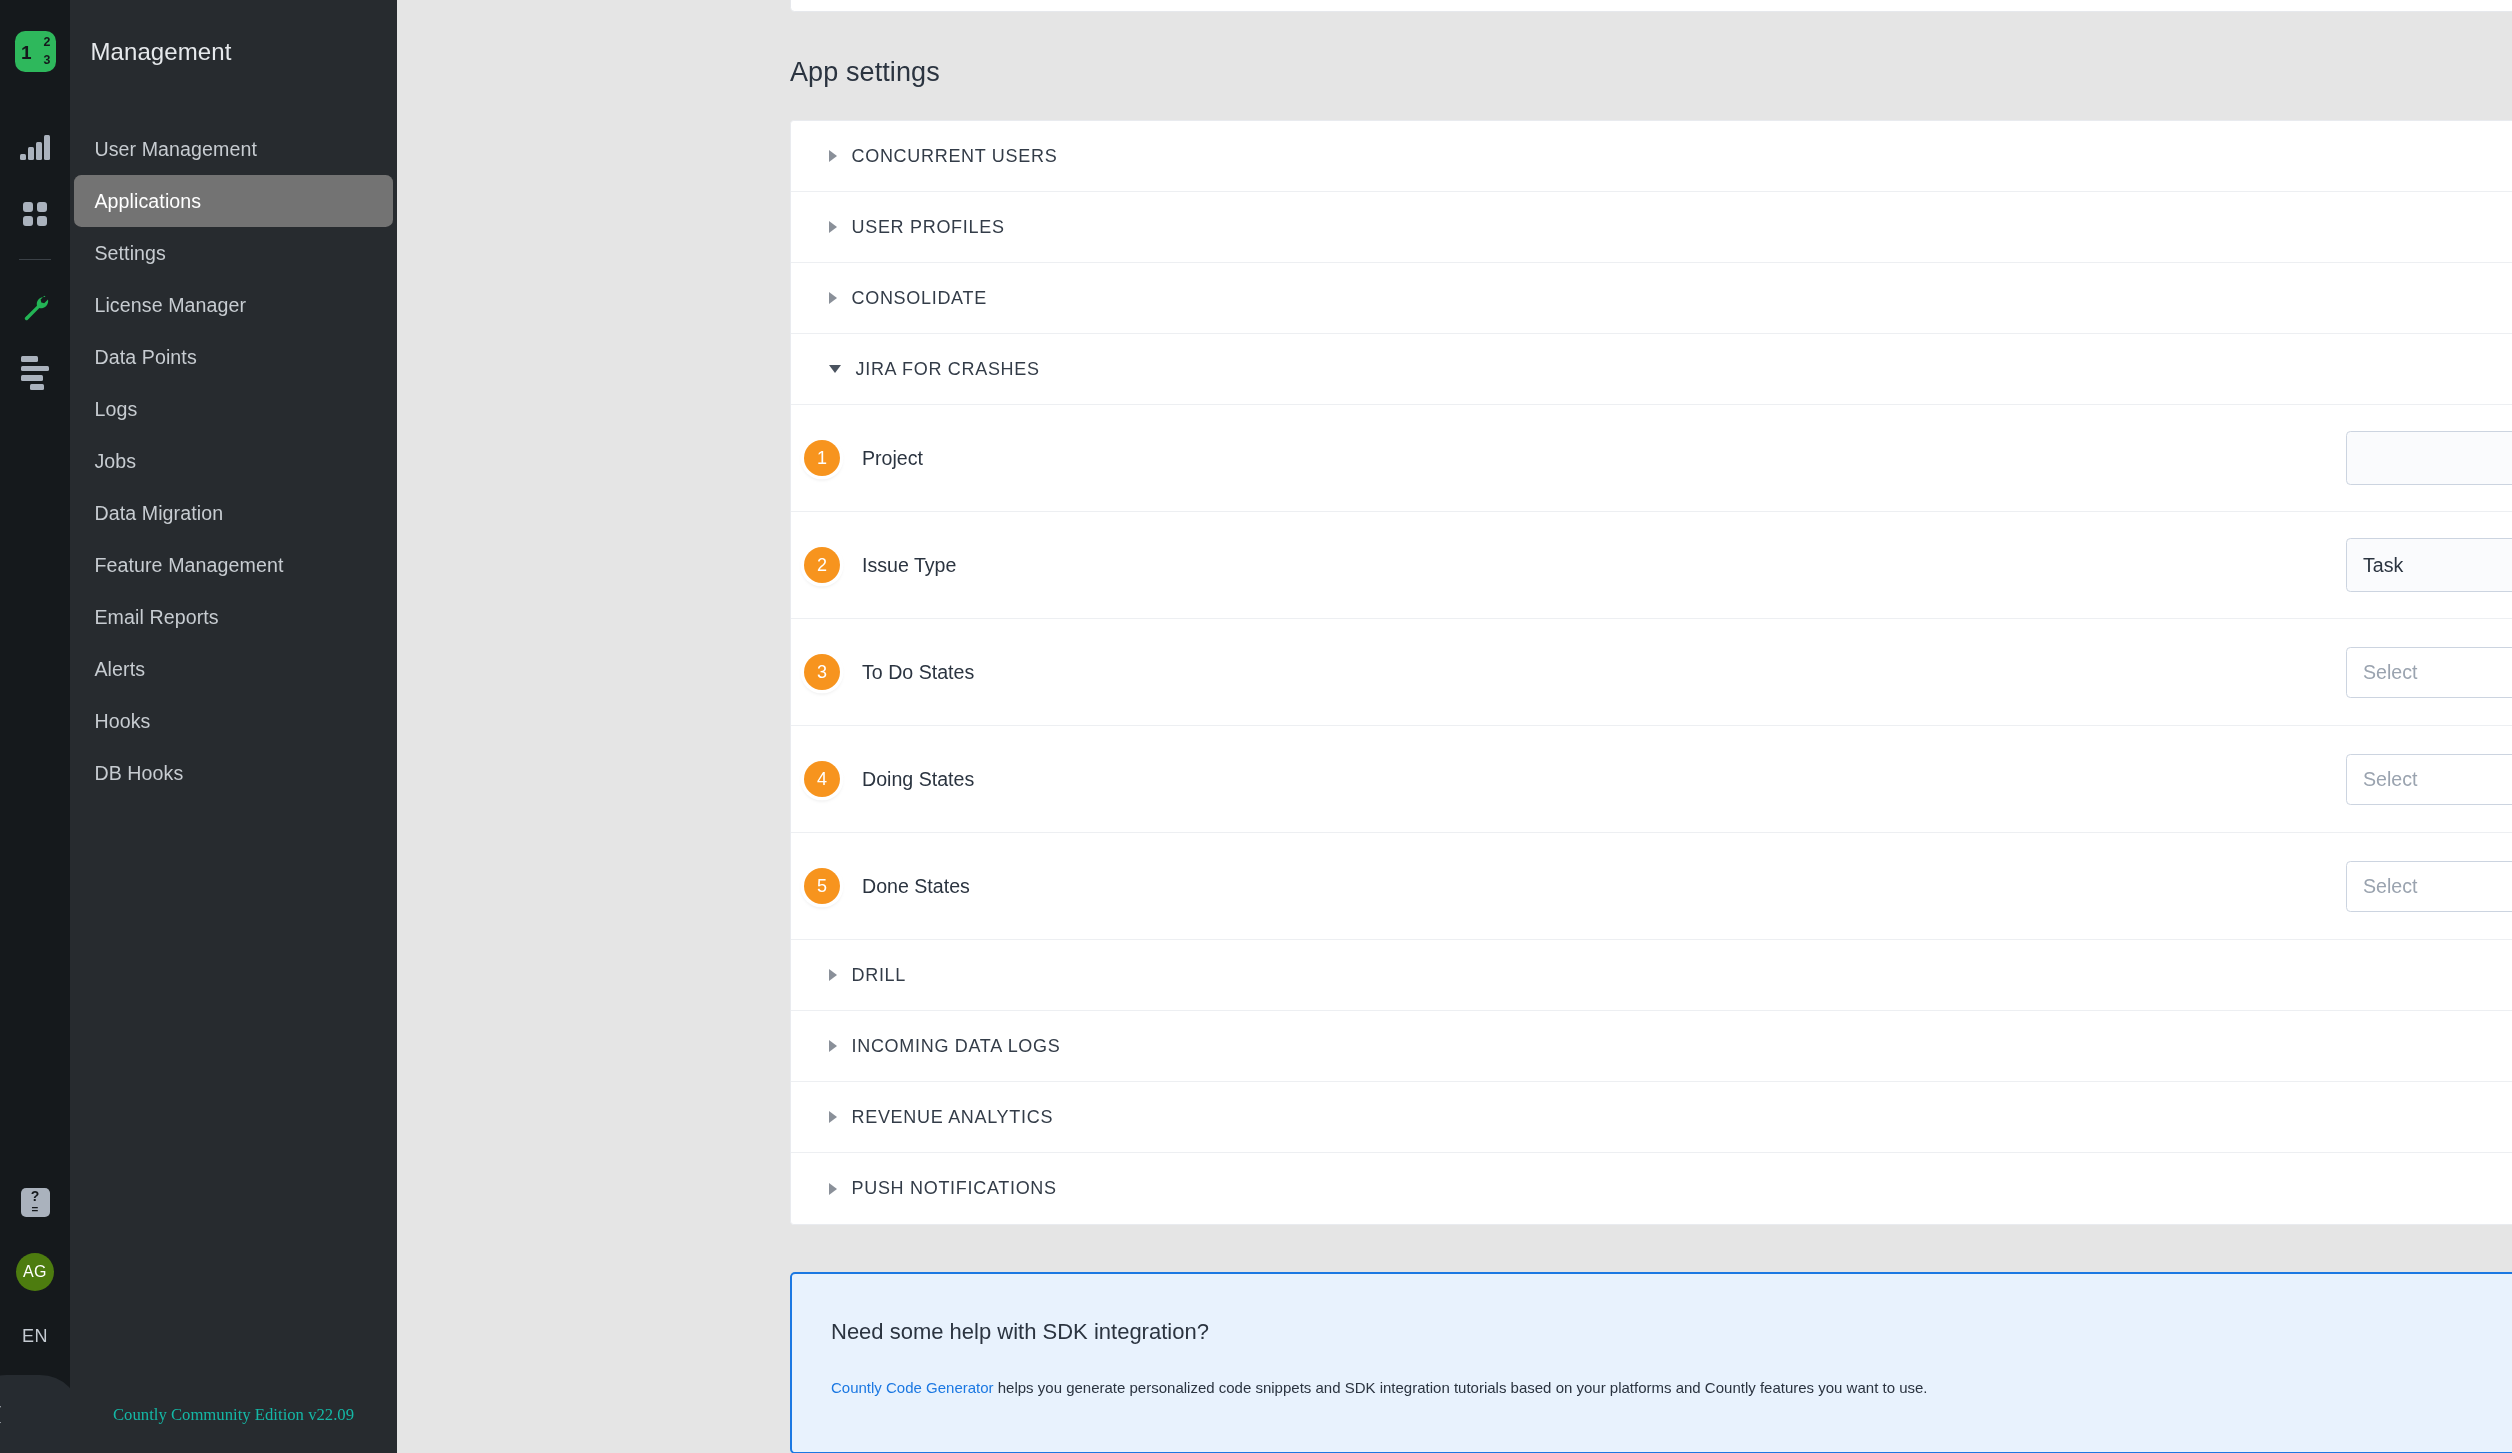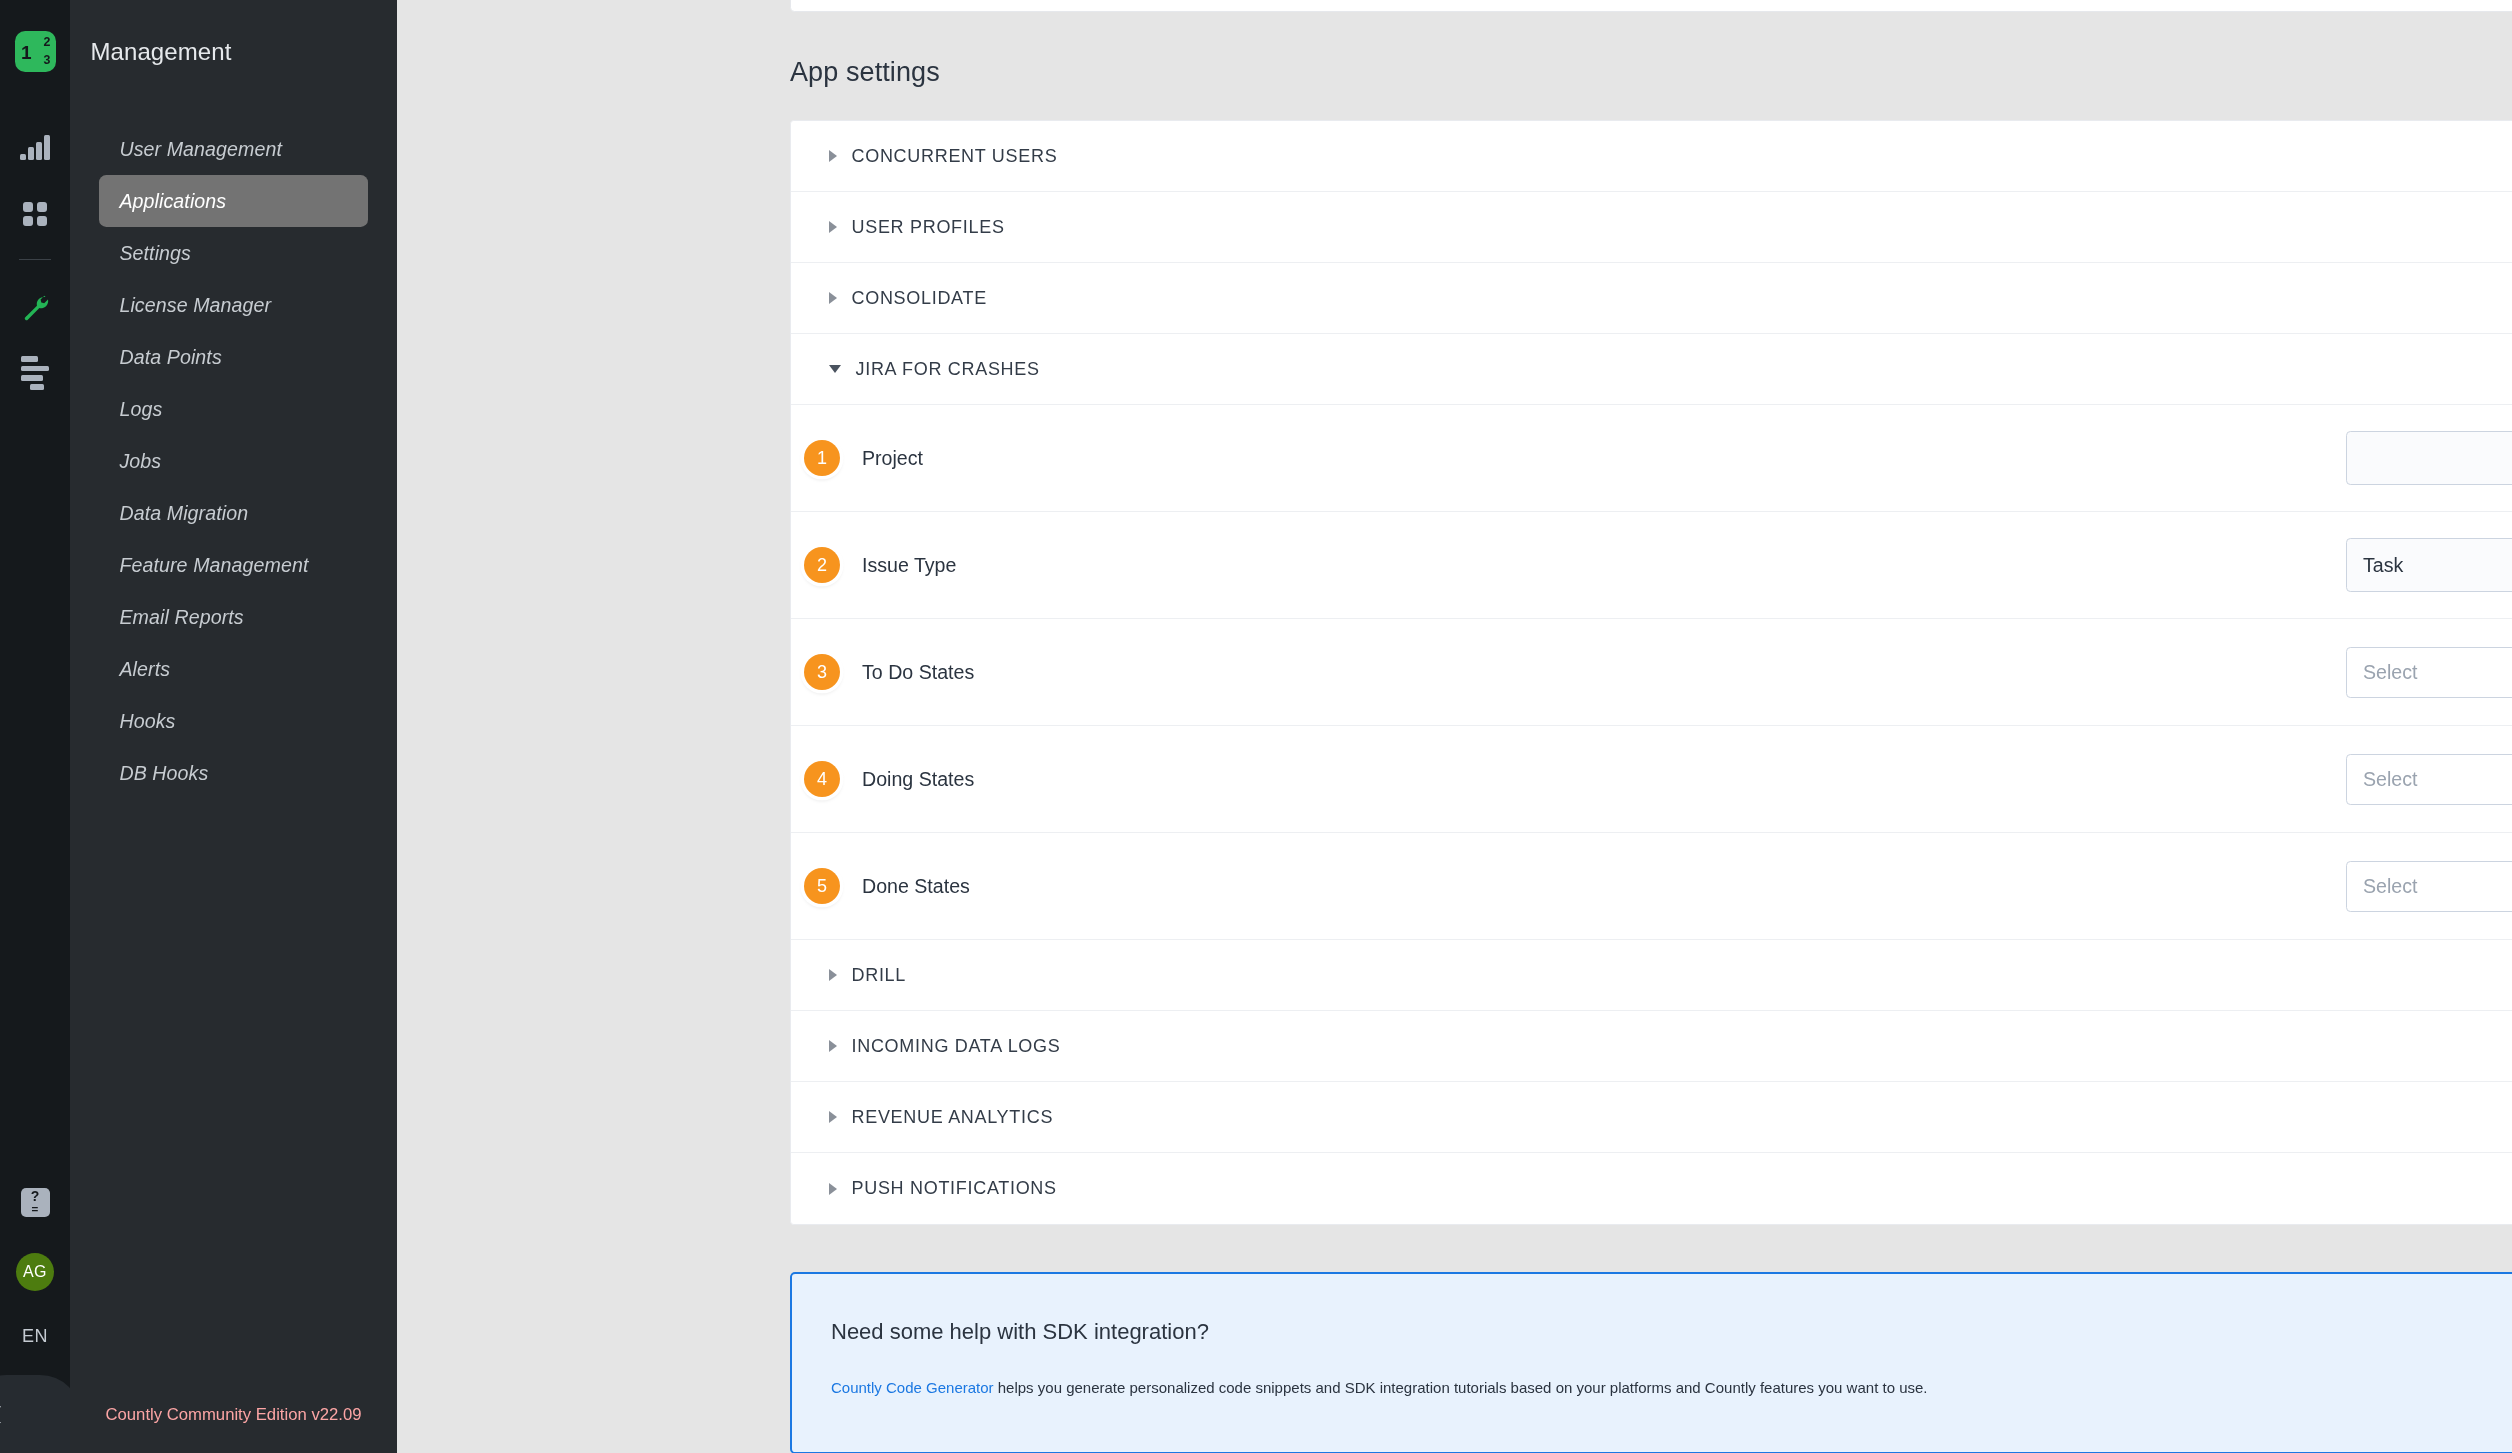--- a/index.html
+++ b/index.html
@@ -127,21 +127,21 @@
     background: #272b2f;
     position: relative;
   }
   .sidebar-title {
     color: #e6e9ec;
     font-size: 24px;
     padding: 38px 0 0 20.4px;
     font-weight: 400;
     letter-spacing: 0.1px;
   }
-  .menu { margin-top: 57px; padding: 0 29px; font-style: italic; }
+  .menu { margin-top: 57px; padding: 0 4px; }
   .menu-item {
     height: 52px;
     display: flex;
     align-items: center;
     padding-left: 20.4px;
     color: #c7ccd1;
     font-size: 19.6px;
     border-radius: 7.3px;
     cursor: pointer;
     letter-spacing: 0.1px;
@@ -149,22 +149,23 @@
   .menu-item.active { background: #737373; color: #ffffff; }
 
   .sidebar-footer {
     position: absolute;
     bottom: 0; left: 0;
     width: 327px;
     height: 79px;
     display: flex;
     align-items: center;
     justify-content: center;
-    color: #fca5a5;
+    color: #14b8a6;
     font-size: 16.7px;
+    font-family: Liberation Serif, serif;
   }
 
   
   .main {
     flex: 1 1 auto;
     height: 1454px;
     background: #e5e5e5;
     position: relative;
     overflow: hidden;
   }

